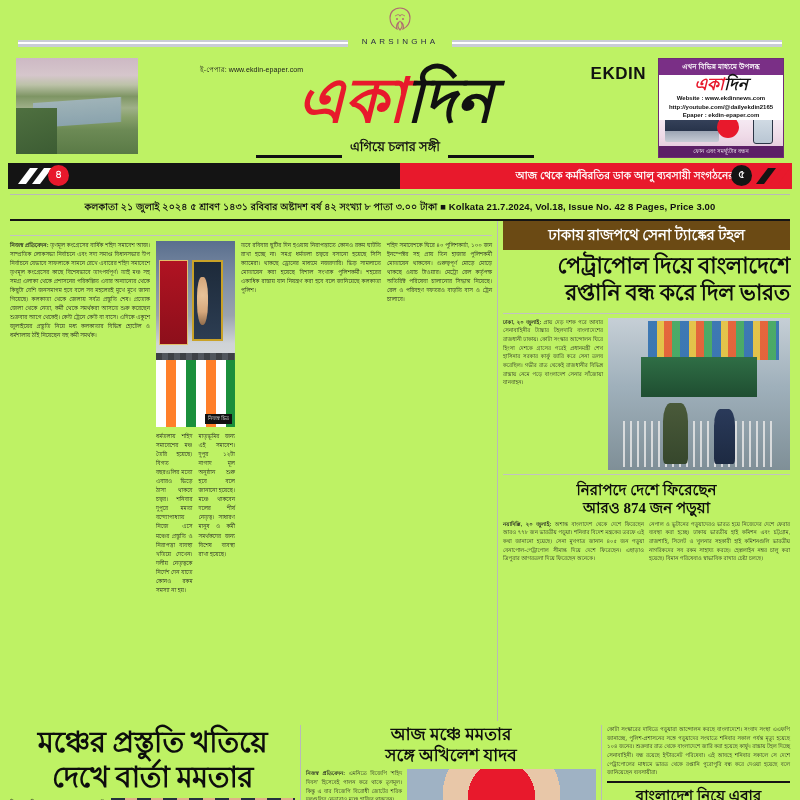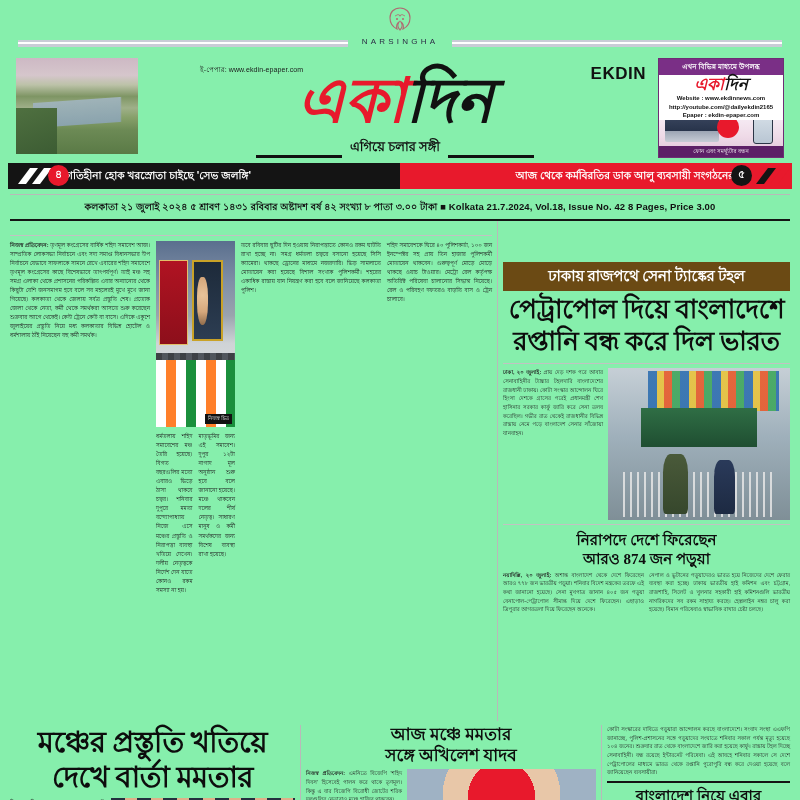--- a/index.html
+++ b/index.html
@@ -2,21 +2,21 @@
 <html><head>
 <meta charset="utf-8">
 <style>
   * { box-sizing: border-box; margin: 0; padding: 0; }
   html, body {
     width: 800px; height: 800px;
     background: #ffffff;
     font-family: "Liberation Sans", sans-serif;
     overflow: hidden;
   }
-  .page { position: relative; width: 800px; height: 800px; background:#86efac; }
+  .page { position: relative; width: 800px; height: 800px; background:#bef264; }
 
   
   .topstrip { position:relative; height:58px; }
   .narsingha {
     position:absolute; left:0; right:0; top:6px;
     display:flex; flex-direction:column; align-items:center;
   }
   .lion { width:34px; height:30px; }
   .narsingha-word {
     font-size:8px; letter-spacing:3.2px; color:#2b2b44;
@@ -151,21 +151,21 @@
   .dateline {
     text-align:center; font-size:9.5px; font-weight:bold; color:#111;
     padding:5px 0 4px 0; letter-spacing:.1px;
   }
   .dateline-wrap .hr-bot { height:2px; background:#141414; }
 
   
   .main { display:flex; margin:0 10px; height:500px; }
   .col-left { width:487px; flex:0 0 487px; padding-right:5px; }
   .vdiv { width:1px; background:#b9b9b9; flex:0 0 1px; }
-  .col-right { flex:1; padding-left:5px;margin-top:41px; }
+  .col-right { flex:1; padding-left:5px; }
 
   
   .lead-head {
     font-family:"Liberation Serif", serif; font-weight:bold;
     font-size:39px; line-height:1.18; text-align:center; color:#0d0d0d;
     padding:6px 0 2px 0; letter-spacing:-.4px;
   }
   .lead-sep { height:1px; background:#c2c2c2; margin:6px 0 5px 0; }
 
   
@@ -210,21 +210,21 @@
   .lead-cols3 { display:flex; gap:6px; margin-top:5px; }
   .lead-cols3 > div { flex:1; font-size:5.6px; line-height:1.62; text-align:justify; color:#1d1d1d; }
 
   
   .kicker {
     background:#6b4a14; color:#fff; font-family:"Liberation Serif", serif;
     font-weight:bold; font-size:15px; text-align:center; padding:2px 0; letter-spacing:-.2px;
   }
   .rhead {
     font-family:"Liberation Serif", serif; font-weight:bold;
-    font-size:26px; line-height:1.22; text-align:center; color:#0d0d0d;
+    font-size:22px; line-height:1.22; text-align:right; color:#0d0d0d;
     padding:3px 0 2px 0; letter-spacing:-.3px;
   }
   .r-sep { height:1px; background:#c2c2c2; margin:4px 0; }
   .r-two { display:flex; gap:5px; }
   .r-text { width:100px; flex:0 0 100px; font-size:5.4px; line-height:1.6; text-align:justify; color:#1d1d1d; }
   .r-photo {
     flex:1; height:152px; position:relative; overflow:hidden;
     background: linear-gradient(180deg,#c6cfd6 0%, #9fb0bb 45%, #7f8f97 100%);
   }
   .rp-shop {
@@ -343,21 +343,20 @@
     </div>
   </div>
 
   <div class="teaser">
     <div class="tz-black">
       <svg class="slash-left" viewBox="0 0 42 20">
         <polygon points="6,18 18,2 26,2 14,18" fill="#ffffff"></polygon>
         <polygon points="20,18 32,2 40,2 28,18" fill="#ffffff"></polygon>
       </svg>
       <span class="badge badge-l">৪</span>
-      <span class="teaser-text">গতিহীনা হোক খরস্রোতা চাইছে 'সেভ জলঙ্গি'</span>
     </div>
     <div class="tz-red">
       <span class="teaser-text">আজ থেকে কর্মবিরতির ডাক আলু ব্যবসায়ী সংগঠনের</span>
       <span class="badge badge-r">৫</span>
       <svg class="slash-right" viewBox="0 0 42 20">
         <polygon points="8,18 20,2 28,2 16,18" fill="#141414"></polygon>
         <polygon points="22,18 34,2 42,2 30,18" fill="#e8192c"></polygon>
       </svg>
     </div>
   </div>

